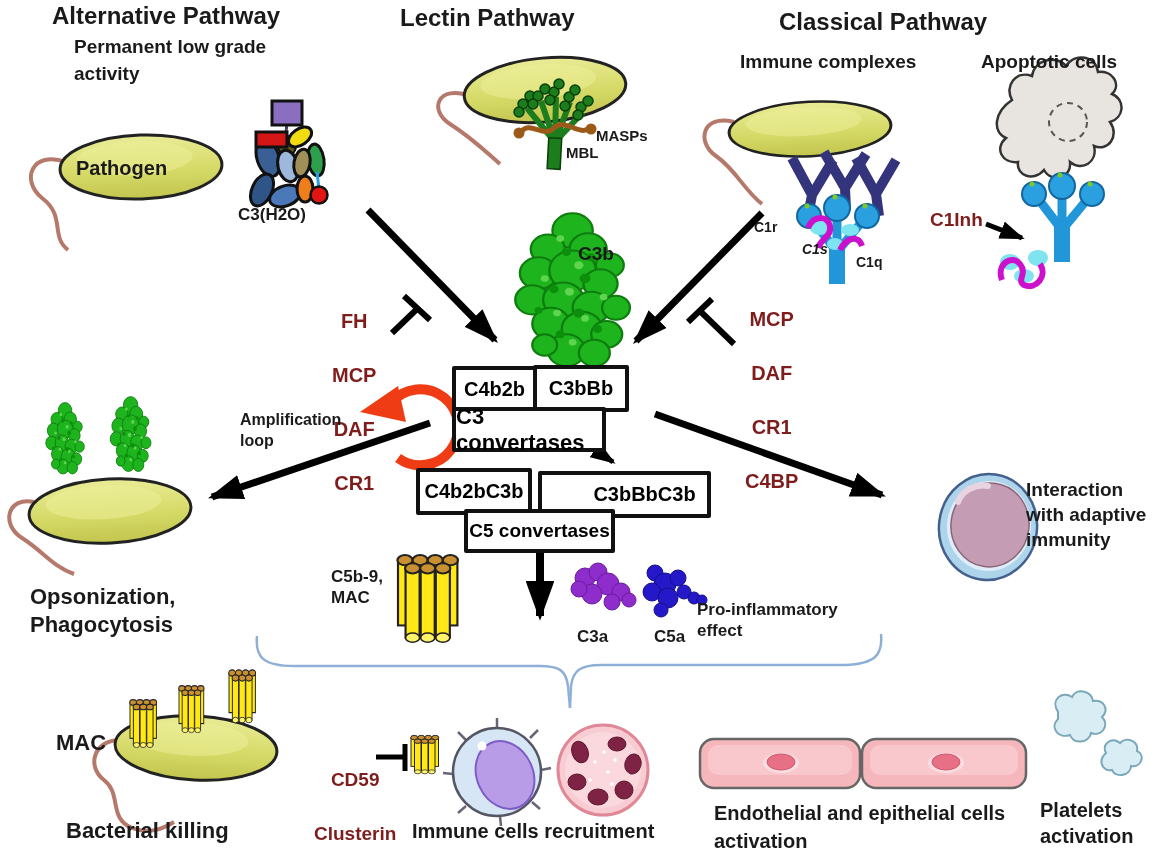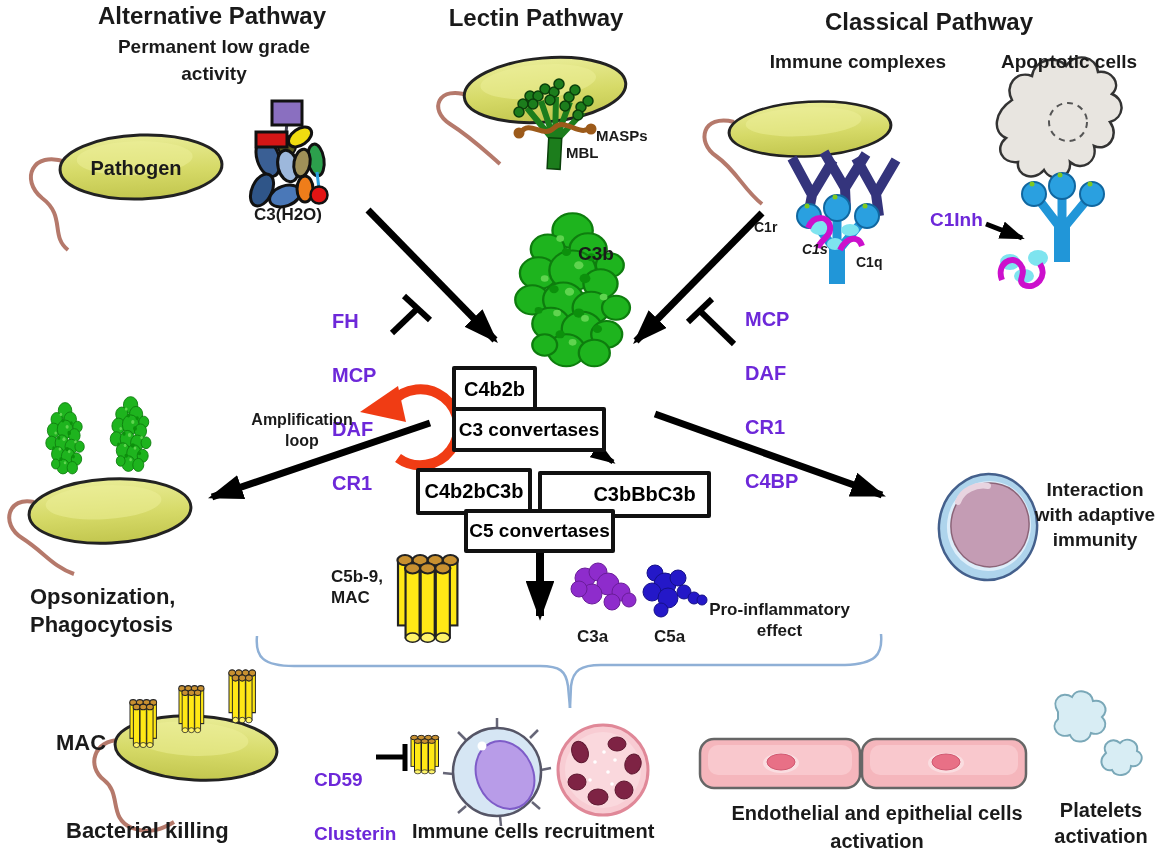--- a/index.html
+++ b/index.html
@@ -1,21 +1,21 @@
 <!DOCTYPE html>
 <html><head>
 <meta charset="utf-8">
 <style>
   html,body{margin:0;padding:0;background:#fff;}
   #canvas{position:relative;width:1166px;height:851px;background:#ffffff;overflow:hidden;
           font-family:"Liberation Sans","DejaVu Sans",sans-serif;}
   #shape-layer{position:absolute;left:0;top:0;width:1166px;height:851px;}
   .lbl{position:absolute;font-weight:bold;color:#1a1a1a;white-space:pre-line;line-height:1.18;}
-  .ctr{text-align:center;}
-  .green{color:#6d28d9;}
+  .ctr{}
+  .green{color:#7f1d1d;text-align:center;}
   .title{font-size:24px;}
   .sub{font-size:19px;}
   .small{font-size:14px;}
   .med{font-size:17px;}
   .big{font-size:22px;}
   .inhib{font-size:20px;line-height:27px;}
   .cbox{position:absolute;background:#fff;border:4px solid #111;border-radius:2px;
         display:flex;align-items:center;justify-content:center;
         font-weight:bold;font-size:20px;color:#000000;}
 </style>
@@ -369,21 +369,22 @@
   <div>MCP</div>
   <div>DAF</div>
   <div>CR1</div>
   <div>C4BP</div>
 </div>
 
 <div class="lbl ctr" style="left:240px;top:409px;width:124px;font-size:16px;line-height:21px;">Amplification
 loop</div>
 
 <div class="cbox" style="left:452px;top:366px;width:77px;height:38px;">C4b2b</div>
-<div class="cbox" style="left:452px;top:407px;width:146px;height:37px;font-size:19px;">C3 convertases</div>
+<div class="cbox" style="left:533px;top:365px;width:88px;height:39px;">C3bBb</div>
+<div class="cbox" style="left:452px;top:407px;width:146px;height:37px;font-size:22px;">C3 convertases</div>
 <div class="cbox" style="left:416px;top:468px;width:108px;height:39px;">C4b2bC3b</div>
 <div class="cbox" style="left:538px;top:471px;width:125px;height:39px;padding-left:40px;">C3bBbC3b</div>
 <div class="cbox" style="left:464px;top:509px;width:143px;height:36px;font-size:19px;">C5 convertases</div>
 
 <div class="lbl med" style="left:331px;top:566px;line-height:21px;">C5b-9,
 MAC</div>
 <div class="lbl med" style="left:577px;top:627px;">C3a</div>
 <div class="lbl med" style="left:654px;top:627px;">C5a</div>
 <div class="lbl med ctr" style="left:697px;top:599px;width:165px;line-height:21px;">Pro-inflammatory
 effect</div>

